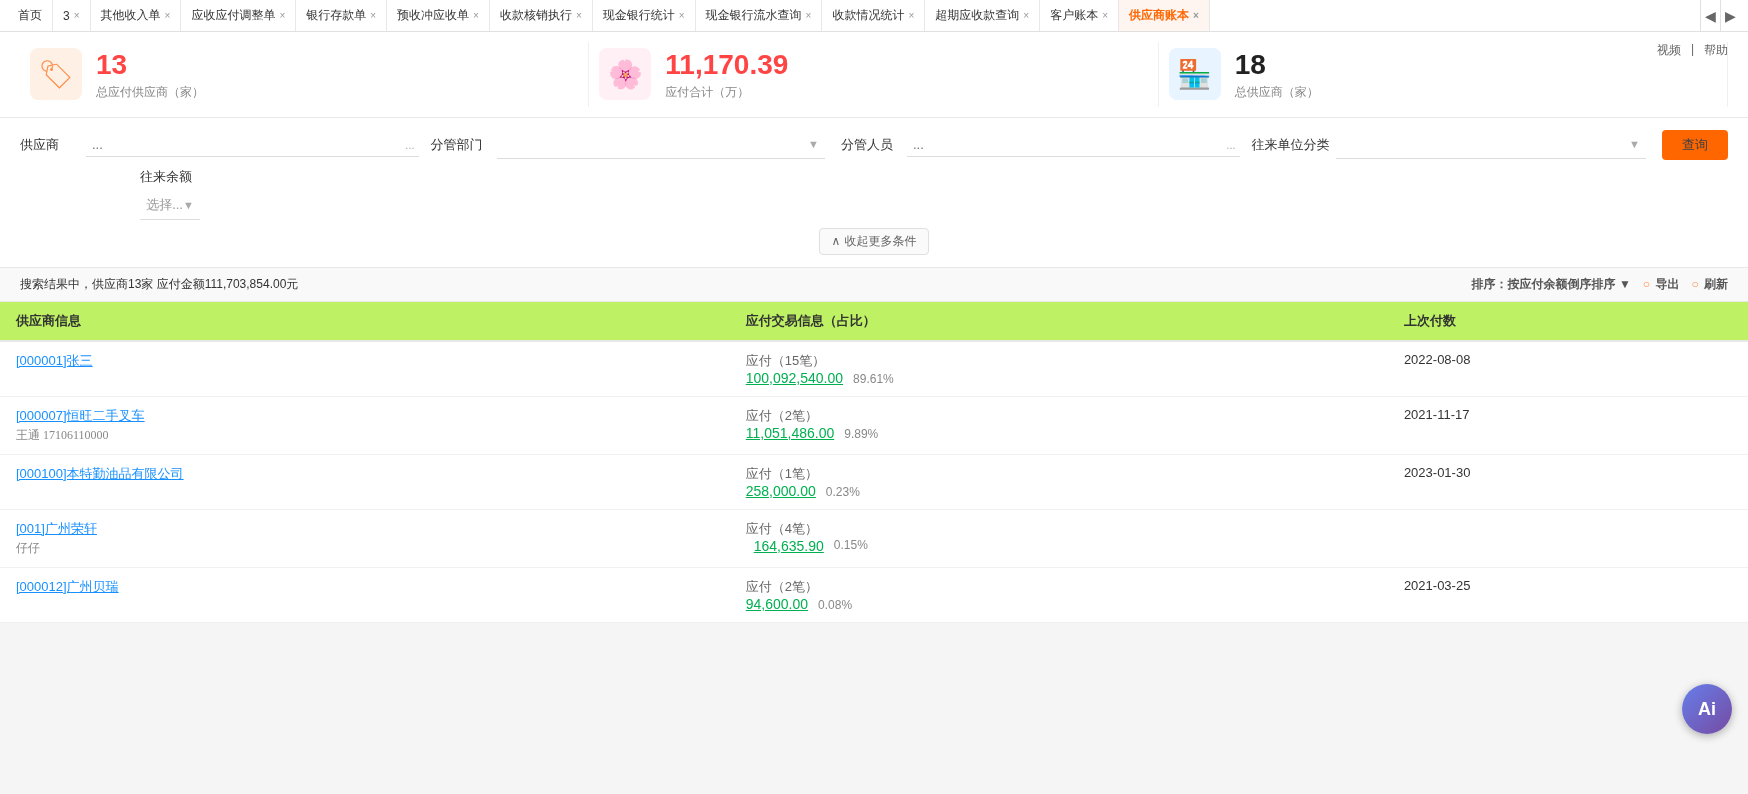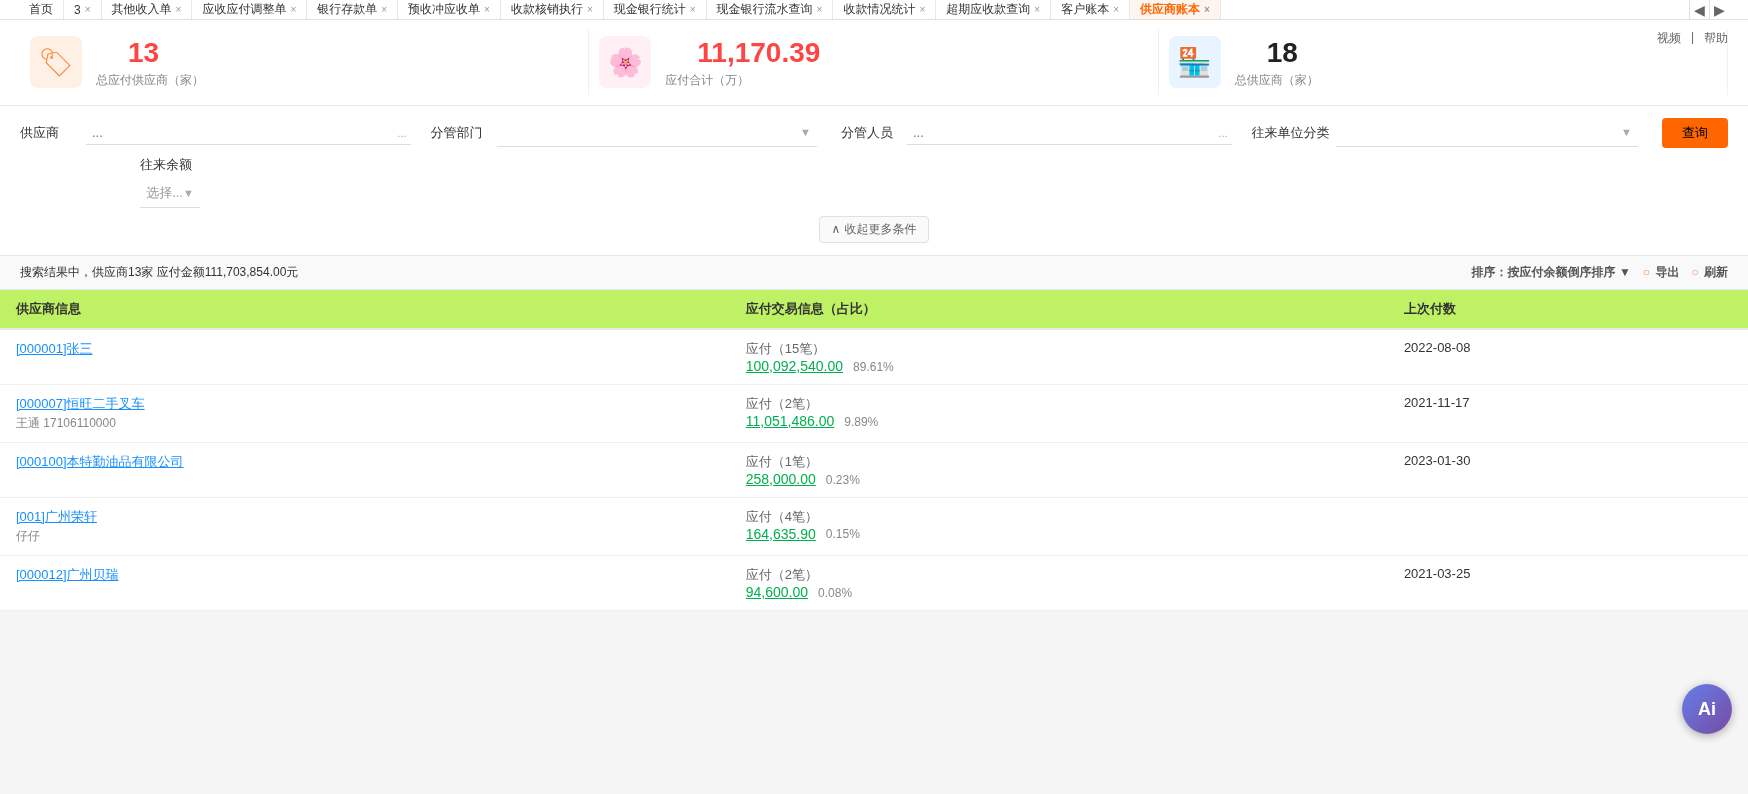--- a/index.html
+++ b/index.html
@@ -4,22 +4,22 @@
   <style>
     * { box-sizing: border-box; margin: 0; padding: 0; }
     body { font-family: 'Microsoft YaHei', Arial, sans-serif; font-size: 13px; background: #f5f5f5; color: #333; overflow-x: hidden; }
 
     
     .top-nav {
       display: flex;
       align-items: center;
       background: #fff;
       border-bottom: 1px solid #e0e0e0;
-      height: 20px;
-      padding: 0 19px;
+      height: 32px;
+      padding: 0 8px;
       overflow: hidden;
     }
     .nav-tab {
       display: flex;
       align-items: center;
       padding: 0 10px;
       height: 36px;
       white-space: nowrap;
       font-size: 12px;
       color: #333;
@@ -67,21 +67,21 @@
       align-items: center;
       justify-content: center;
       border-radius: 8px;
       font-size: 28px;
       flex-shrink: 0;
     }
     .stat-icon.orange { background: #fff0e6; color: #ff8c44; }
     .stat-icon.pink { background: #fff0f5; color: #ff7eb6; }
     .stat-icon.blue { background: #e8f4ff; color: #5aabf0; }
     .stat-info { display: flex; flex-direction: column; }
-    .stat-number { font-size: 28px; font-weight: bold; color: #ff4444; line-height: 1.2; margin-left: 32px; }
+    .stat-number { font-size: 28px; font-weight: bold; color: #ff4444; line-height: 1.2; }
     .stat-number.black { color: #222; }
     .stat-label { font-size: 12px; color: #888; margin-top: 2px; }
     .stat-top-right {
       position: absolute;
       right: 20px;
       top: 10px;
       font-size: 12px;
       color: #666;
       display: flex;
       gap: 10px;
@@ -90,21 +90,21 @@
 
     
     .filter-area {
       background: #fff;
       padding: 12px 20px 8px 20px;
       border-bottom: 1px solid #e8e8e8;
     }
     .filter-row {
       display: flex;
       align-items: center;
-      gap: 24px;
+      gap: 16px;
       margin-bottom: 8px;
     }
     .filter-item {
       display: flex;
       align-items: center;
       gap: 6px;
       flex: 1;
     }
     .filter-label { font-size: 13px; color: #333; white-space: nowrap; min-width: 60px; }
     .filter-input {
@@ -125,21 +125,21 @@
       justify-content: space-between;
       border-bottom: 1px solid #ddd;
       padding: 4px 6px;
       cursor: pointer;
       min-height: 28px;
     }
     .filter-select-text { color: #999; font-size: 13px; }
     .chevron-down { color: #aaa; font-size: 11px; }
     .query-btn {
       background: #ff6600;
-      color: #000000;
+      color: #404040;
       border: none;
       padding: 6px 20px;
       border-radius: 4px;
       cursor: pointer;
       font-size: 13px;
       white-space: nowrap;
     }
     .collapse-btn {
       display: flex;
       align-items: center;
@@ -208,21 +208,21 @@
       padding: 10px 16px;
       font-size: 13px;
       color: #333;
       vertical-align: top;
     }
     .supplier-link {
       color: #1890ff;
       text-decoration: underline;
       cursor: pointer;
     }
-    .supplier-sub { color: #888; font-size: 12px; margin-top: 2px; }
+    .supplier-sub { color: #888; font-size: 12px; margin-top: 2px; font-family: Liberation Serif, serif; }
     .tx-label { color: #666; font-size: 13px; }
     .tx-amount { color: #00b050; font-size: 14px; font-weight: 500; text-decoration: underline; cursor: pointer; }
     .tx-percent { color: #888; font-size: 12px; margin-left: 10px; }
     .last-date { color: #333; font-size: 13px; }
 
     
     ::-webkit-scrollbar { width: 6px; height: 6px; }
     ::-webkit-scrollbar-track { background: #f1f1f1; }
     ::-webkit-scrollbar-thumb { background: #ccc; border-radius: 3px; }
 
@@ -412,21 +412,21 @@
               <span class="tx-amount">258,000.00</span>
               <span class="tx-percent">0.23%</span>
             </div>
           </td>
           <td class="last-date">2023-01-30</td>
         </tr>
         <tr>
           <td><span class="supplier-link">[001]广州荣轩</span><div class="supplier-sub">仔仔</div></td>
           <td>
             <div class="tx-label">应付（4笔）</div>
-            <div style="display: flex; align-items: center;">
+            <div style="display: flex; align-items: flex-start; margin-left: 8px;">
               <span class="tx-amount">164,635.90</span>
               <span class="tx-percent">0.15%</span>
             </div>
           </td>
           <td class="last-date"></td>
         </tr>
         <tr>
           <td><span class="supplier-link">[000012]广州贝瑞</span></td>
           <td>
             <div class="tx-label">应付（2笔）</div>

